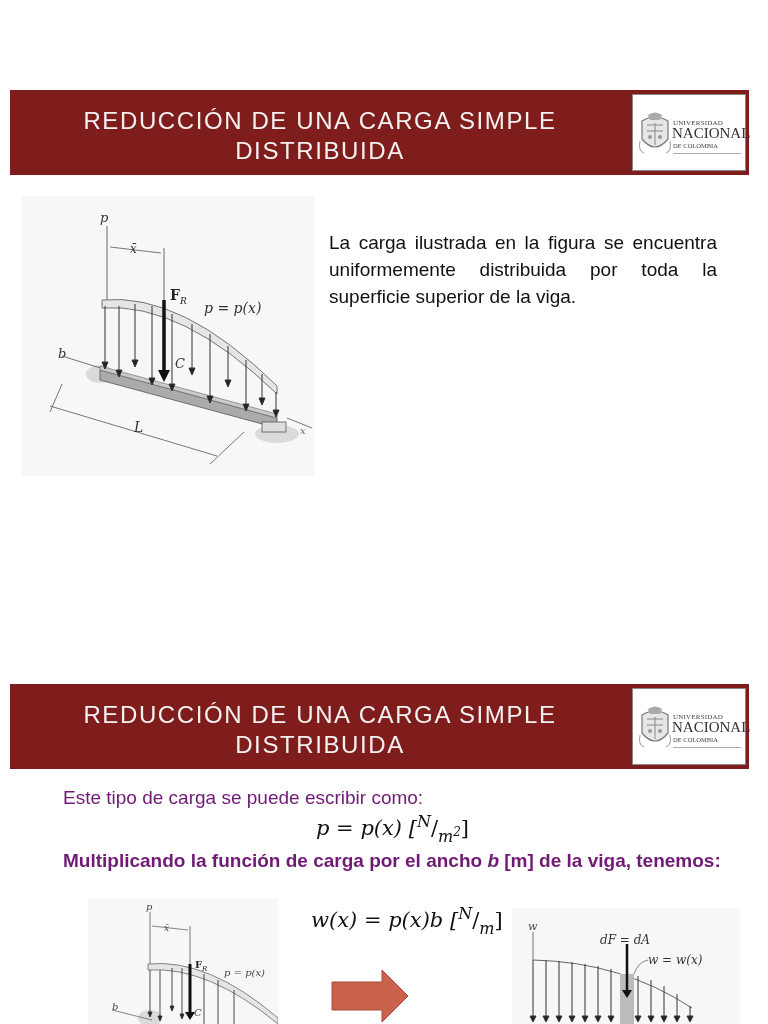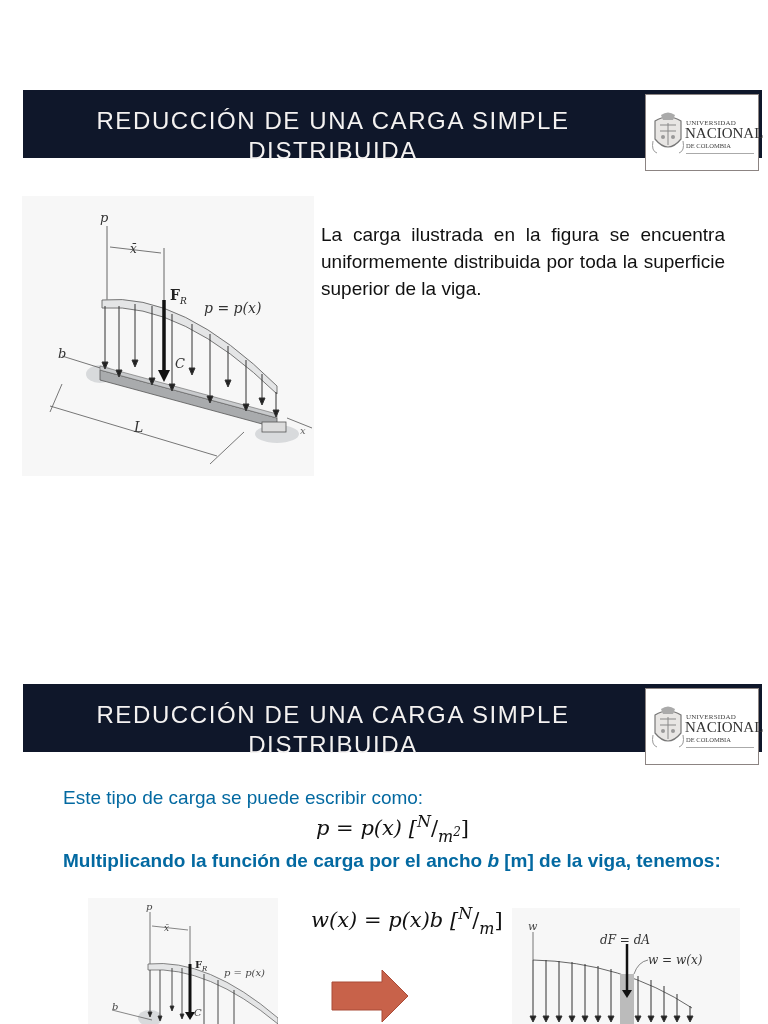--- a/index.html
+++ b/index.html
@@ -1,33 +1,33 @@
 <!DOCTYPE html>
 <html><head>
 <meta charset="utf-8">
 <style>
   html, body { margin:0; padding:0; }
   body { width:768px; height:1024px; background:#ffffff; position:relative; overflow:hidden; font-family:"Liberation Sans", sans-serif; color:#111; }
   .slide { position:absolute; left:0; width:768px; }
-  .header { position:absolute; left:23px; width:739px; height:68px; background:#0f172a; }
+  .header { position:absolute; left:10px; width:739px; height:85px; background:#7f1d1d; }
   .title { position:absolute; left:0; width:620px; top:16px; text-align:center; color:#f4f2f1; font-family:"Liberation Sans", sans-serif; font-size:24px; letter-spacing:1.6px; line-height:30px; font-weight:normal; }
   .logo { position:absolute; right:3px; top:4px; width:114px; height:77px; background:#fff; border:1px solid #8c8482; box-sizing:border-box; }
   .logo .crest { position:absolute; left:5px; top:16px; width:34px; height:46px; }
   .logo .u1 { position:absolute; left:40px; top:24px; font-family:"Liberation Serif", serif; font-size:7px; color:#444; letter-spacing:0.2px; }
   .logo .u2 { position:absolute; left:39px; top:31px; font-family:"Liberation Serif", serif; font-size:15px; color:#333; line-height:15px; }
   .logo .u3 { position:absolute; left:40px; top:47px; font-family:"Liberation Serif", serif; font-size:6.5px; color:#444; }
   .logo .u4 { position:absolute; left:40px; top:58px; width:68px; height:1px; background:#aaa; }
 
   .para { position:absolute; left:313px; width:420px; font-size:19px; line-height:27px; text-align:justify; color:#111; }
-  .para p { margin:8px; }
+  .para p { margin:16px; }
   .para .gap { height:27px; }
   .para i { font-style:italic; }
   .para sup { font-size:10px; vertical-align:7px; line-height:0; }
 
-  .s2text { position:absolute; left:63px; width:670px; font-size:19px; line-height:26px; color:#0369a1; }
+  .s2text { position:absolute; left:63px; width:670px; font-size:19px; line-height:26px; color:#701a75; }
   .just { text-align:justify; }
   .eq { position:absolute; font-family:"DejaVu Serif", serif; font-style:italic; font-size:21px; color:#111; white-space:nowrap; }
   .eq .up { font-size:16px; vertical-align:8px; }
   .eq .dn { font-size:16px; vertical-align:-7px; }
   .eq .rm { font-style:normal; }
   .eq sup { font-size:12px; }
 </style>
 </head>
 <body>
 

